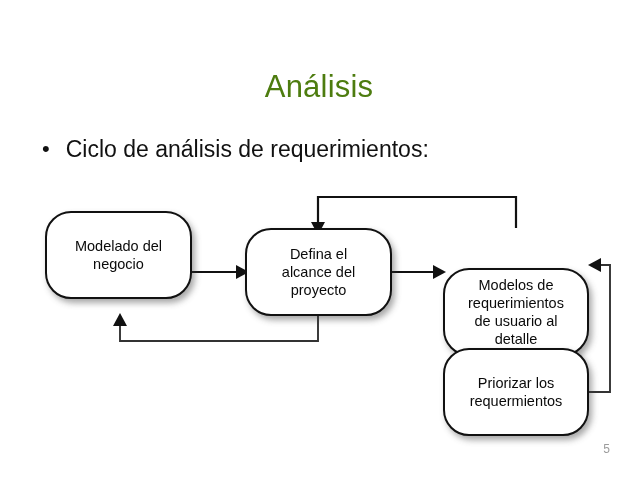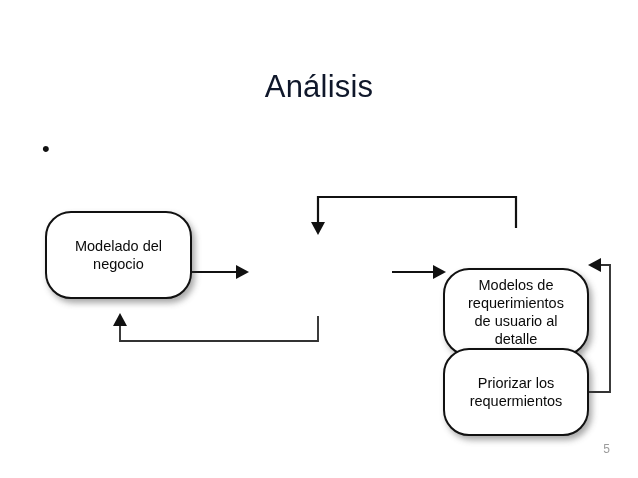--- a/index.html
+++ b/index.html
@@ -19,21 +19,21 @@
   
   #slide-title {
     position: absolute;
     left: 0;
     top: 70px;
     width: 638px;
     text-align: center;
     font-size: 31px;
     font-weight: 400;
     letter-spacing: 0.2px;
-    color: #0f172a;
+    color: #4d7c0f;
     line-height: 1.1;
   }
 
   
   #bullet-row {
     position: absolute;
     left: 42px;
     top: 134px;
     width: 560px;
     display: flex;
@@ -122,20 +122,21 @@
     color: #9c9c9c;
   }
 </style>
 </head>
 <body>
 
 <div id="slide-title">Análisis</div>
 
 <div id="bullet-row">
   <span class="bullet-mark">•</span>
+  <span class="bullet-text">Ciclo de análisis de requerimientos:</span>
 </div>
 
 <div id="diagram">
 
   <svg id="connectors" viewBox="0 0 638 478" width="638" height="478">
 
     <g>
       <line class="edge" x1="192" y1="272" x2="236" y2="272"></line>
       <polygon class="head" points="236,265 249,272 236,279"></polygon>
     </g>
@@ -164,20 +165,25 @@
       <path class="edge-thin" d="M 589 392 L 610 392 L 610 265 L 601 265"></path>
       <polygon class="head" points="601,258 601,272 588,265"></polygon>
     </g>
   </svg>
 
   <div class="node" id="node-modelado">
     <span class="node-label">Modelado del
 negocio</span>
   </div>
 
+  <div class="node" id="node-alcance">
+    <span class="node-label">Defina el
+alcance del
+proyecto</span>
+  </div>
 
   <div class="node" id="node-modelos">
     <span class="node-label">Modelos de
 requerimientos
 de usuario al
 detalle</span>
   </div>
 
   <div class="node" id="node-priorizar">
     <span class="node-label">Priorizar los

